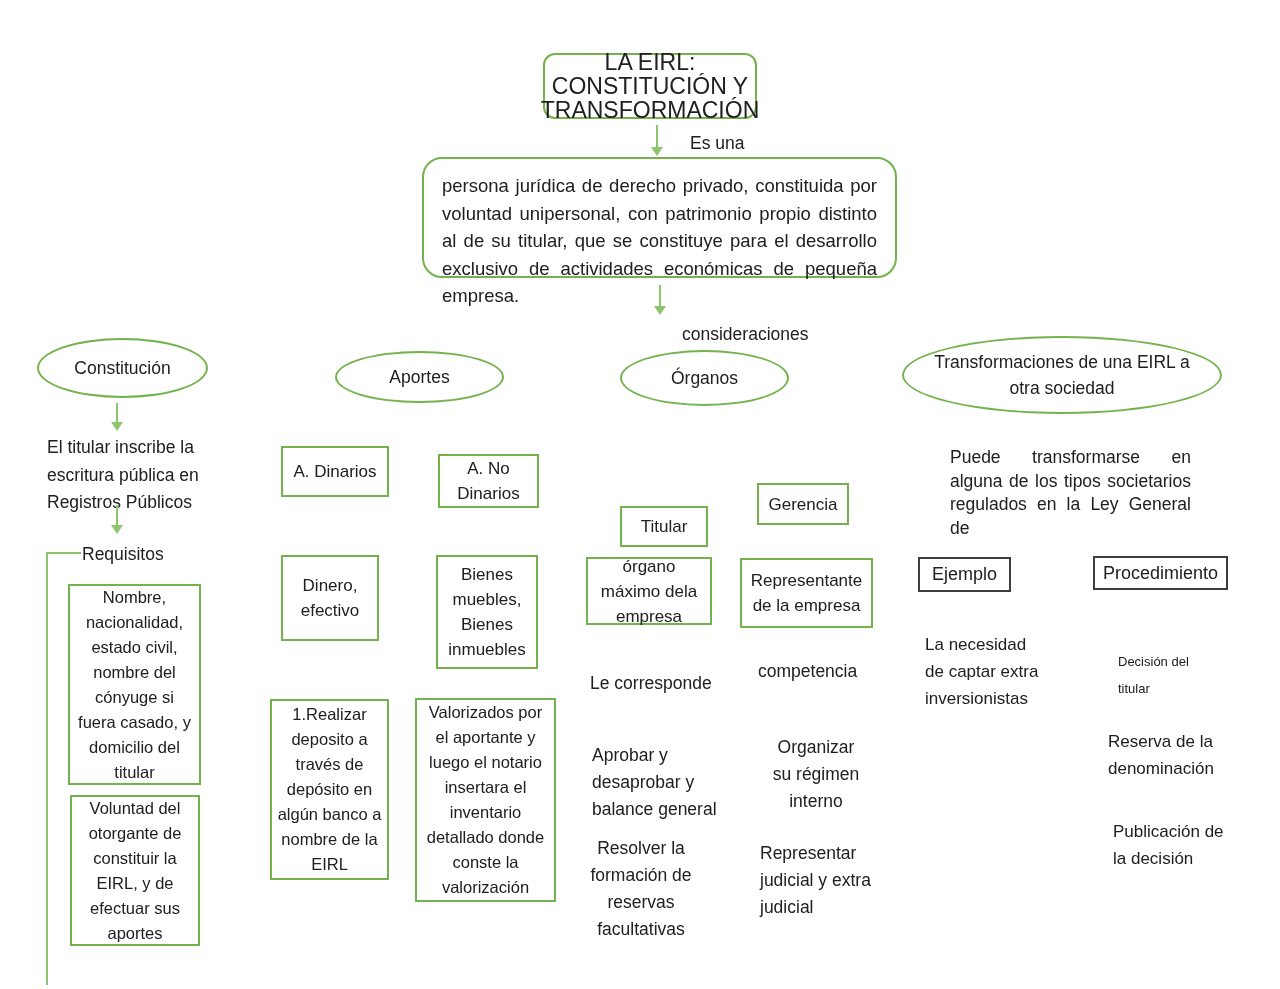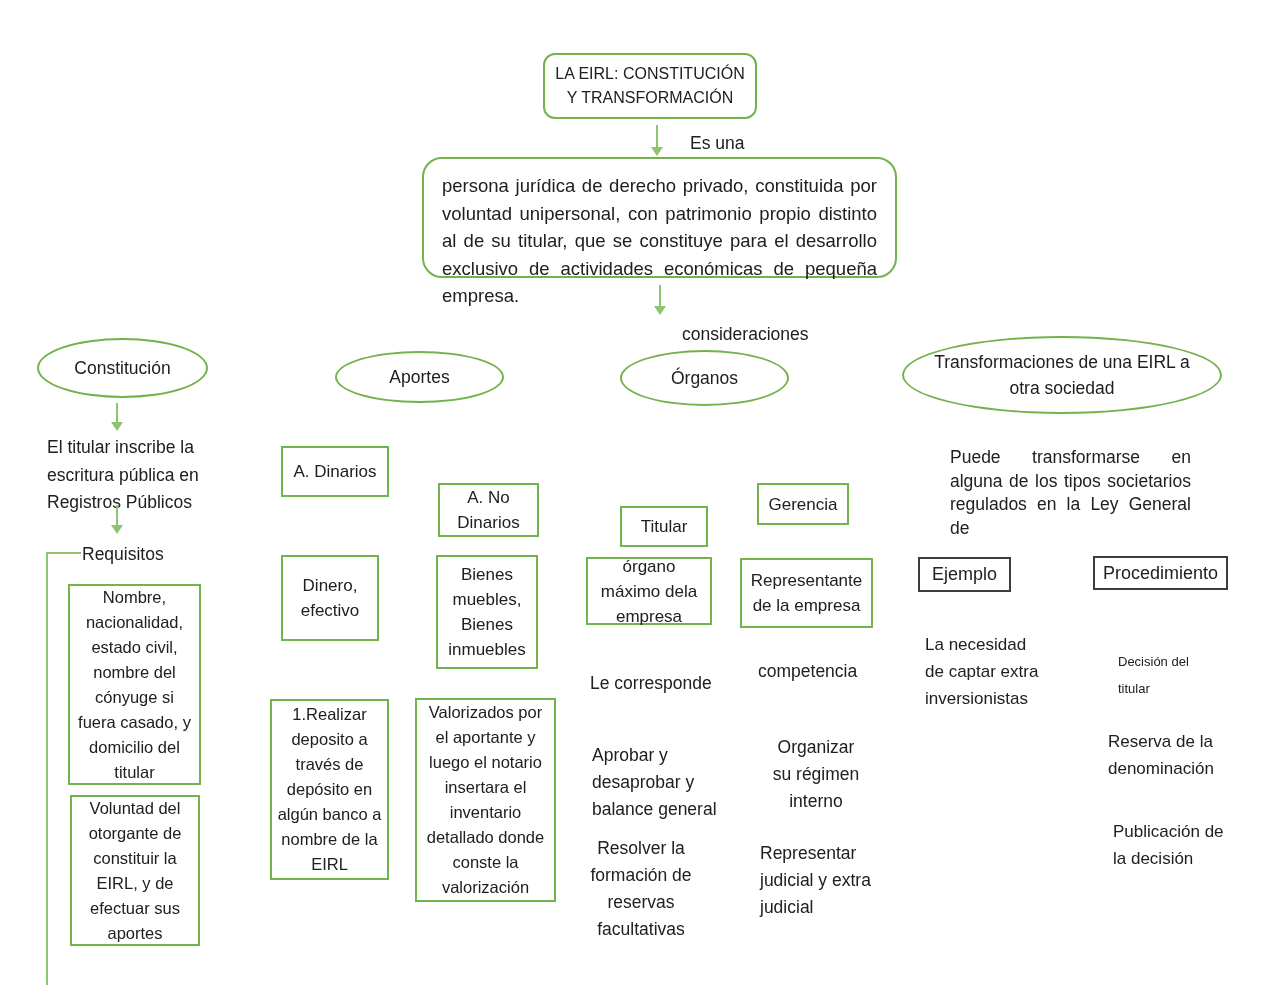--- a/index.html
+++ b/index.html
@@ -38,21 +38,21 @@
   .arrow .stem{width:2px;flex:1;background:var(--green-line);}
   .arrow .head{width:0;height:0;border-left:6px solid transparent;border-right:6px solid transparent;border-top:9px solid var(--green-line);}
   .line{position:absolute;background:var(--green-line);}
   .deftext{font-size:18.5px;line-height:27.5px;}
 </style>
 </head>
 <body>
 
 <div class="canvas">
 
-  <div class="gbox rounded" style="left:543px;top:53px;width:214px;height:66px;font-size:16px;line-height:24px;">
+  <div class="gbox rounded" style="left:543px;top:53px;width:214px;height:66px;font-size:23px;line-height:24px;">
     <span>LA EIRL: CONSTITUCIÓN Y TRANSFORMACIÓN</span>
   </div>
 
   <div class="arrow" style="left:650px;top:125px;height:31px;">
     <div class="stem"></div>
     <div class="head"></div>
   </div>
   <div class="txt" style="left:690px;top:130px;">Es una</div>
 
   <div class="abs biground deftext justify" style="left:422px;top:157px;width:475px;height:121px;border:2px solid var(--green-border);padding:13px 18px 10px 18px;background:#fff;">persona jurídica de derecho privado, constituida por voluntad unipersonal, con patrimonio propio distinto al de su titular, que se constituye para el desarrollo exclusivo de actividades económicas de pequeña empresa.</div>
@@ -93,21 +93,21 @@
   <div class="gbox" style="left:68px;top:584px;width:133px;height:201px;font-size:16.5px;">
     <span>Nombre, nacionalidad, estado civil, nombre del cónyuge si fuera casado, y domicilio del titular</span>
   </div>
   <div class="gbox" style="left:70px;top:795px;width:130px;height:151px;font-size:16.5px;">
     <span>Voluntad del otorgante de constituir la EIRL, y de efectuar sus aportes</span>
   </div>
 
   <div class="gbox" style="left:281px;top:446px;width:108px;height:51px;">
     <span>A. Dinarios</span>
   </div>
-  <div class="gbox" style="left:438px;top:454px;width:101px;height:54px;margin-top:29px;">
+  <div class="gbox" style="left:438px;top:454px;width:101px;height:54px;">
     <span>A. No Dinarios</span>
   </div>
   <div class="gbox" style="left:281px;top:555px;width:98px;height:86px;">
     <span>Dinero, efectivo</span>
   </div>
   <div class="gbox" style="left:436px;top:555px;width:102px;height:114px;">
     <span>Bienes muebles, Bienes inmuebles</span>
   </div>
   <div class="gbox" style="left:270px;top:699px;width:119px;height:181px;font-size:16.5px;">
     <span>1.Realizar deposito a través de depósito en algún banco a nombre de la EIRL</span>

